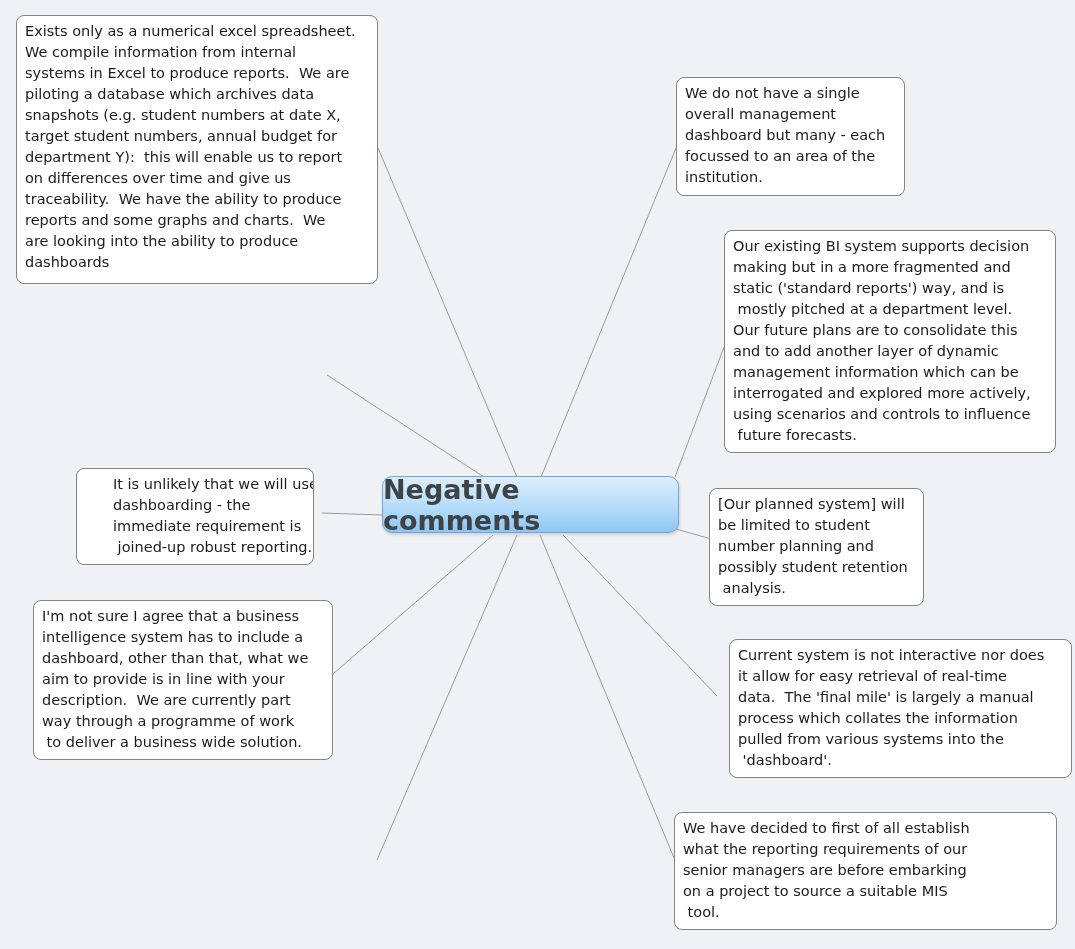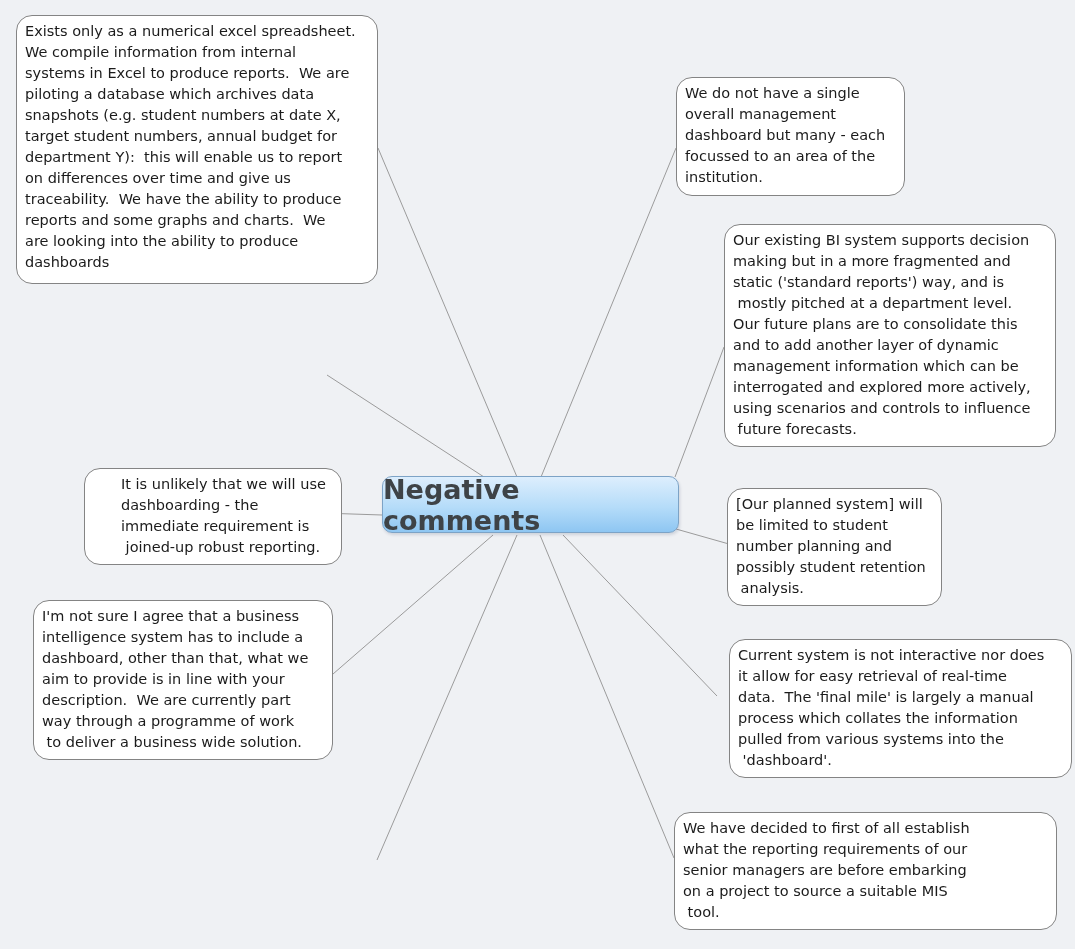--- a/index.html
+++ b/index.html
@@ -22,21 +22,21 @@
     background:var(--page-bg);
     overflow:hidden;
   }
   .connectors{position:absolute;left:0;top:0;width:1075px;height:949px;}
   .connectors line{stroke:var(--connector);stroke-width:1;}
   .note{
     position:absolute;
     box-sizing:border-box;
     background:var(--note-bg);
     border:1px solid var(--note-border);
-    border-radius:16px;
+    border-radius:8px;
     color:var(--note-text);
     font-size:14.5px;
     line-height:21px;
     padding:5px 8px 6px 8px;
     white-space:pre;
     overflow:hidden;
   }
   .central{
     position:absolute;
     left:382px;top:476px;width:297px;height:57px;
@@ -80,32 +80,32 @@
 reports and some graphs and charts.  We
 are looking into the ability to produce
 dashboards</div>
 
   <div class="note" style="left:676px;top:77px;width:229px;min-height:119px;">We do not have a single
 overall management
 dashboard but many - each
 focussed to an area of the
 institution.</div>
 
-  <div class="note" style="left:724px;top:224px;width:332px;min-height:223px;">Our existing BI system supports decision
+  <div class="note" style="left:724px;top:230px;width:332px;min-height:223px;">Our existing BI system supports decision
 making but in a more fragmented and
 static ('standard reports') way, and is
  mostly pitched at a department level.
 Our future plans are to consolidate this
 and to add another layer of dynamic
 management information which can be
 interrogated and explored more actively,
 using scenarios and controls to influence
  future forecasts.</div>
 
-  <div class="note" style="left:727px;top:488px;width:215px;min-height:115px;">[Our planned system] will
+  <div class="note" style="left:709px;top:488px;width:215px;min-height:115px;">[Our planned system] will
 be limited to student
 number planning and
 possibly student retention
  analysis.</div>
 
   <div class="note" style="left:717px;top:639px;width:343px;min-height:136px;margin-left:12px;">Current system is not interactive nor does
 it allow for easy retrieval of real-time
 data.  The 'final mile' is largely a manual
 process which collates the information
 pulled from various systems into the
@@ -119,21 +119,21 @@
 
 
   <div class="note" style="left:33px;top:600px;width:300px;min-height:157px;">I'm not sure I agree that a business
 intelligence system has to include a
 dashboard, other than that, what we
 aim to provide is in line with your
 description.  We are currently part
 way through a programme of work
  to deliver a business wide solution.</div>
 
-  <div class="note" style="left:84px;top:468px;width:258px;min-height:95px;padding-left:36px;">It is unlikely that we will use
+  <div class="note" style="left:76px;top:468px;width:238px;min-height:95px;padding-left:36px;">It is unlikely that we will use
 dashboarding - the
 immediate requirement is
  joined-up robust reporting.</div>
 
 
   <div class="central">Negative comments</div>
 
 </div>
 
 </body></html>

